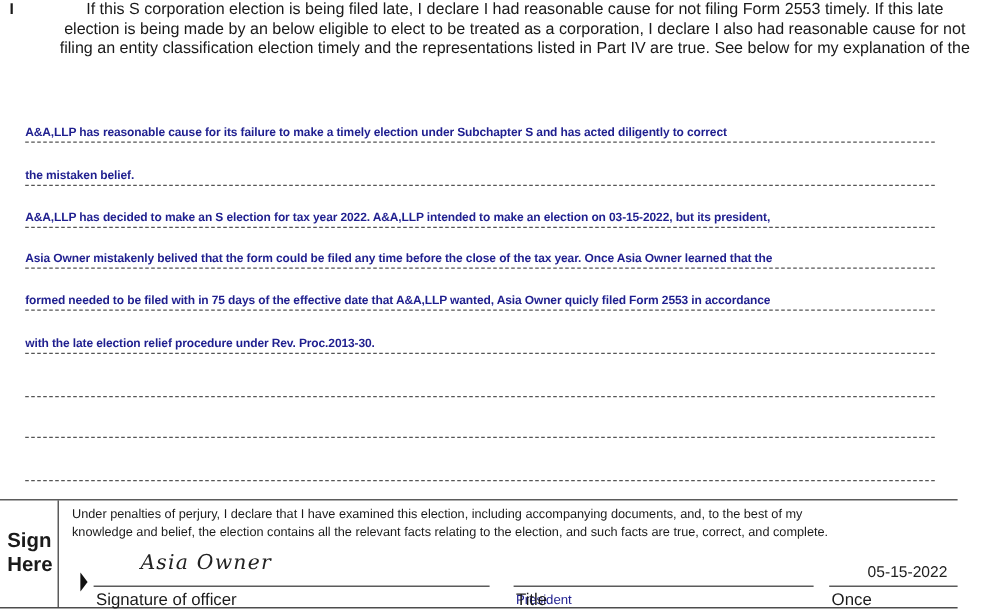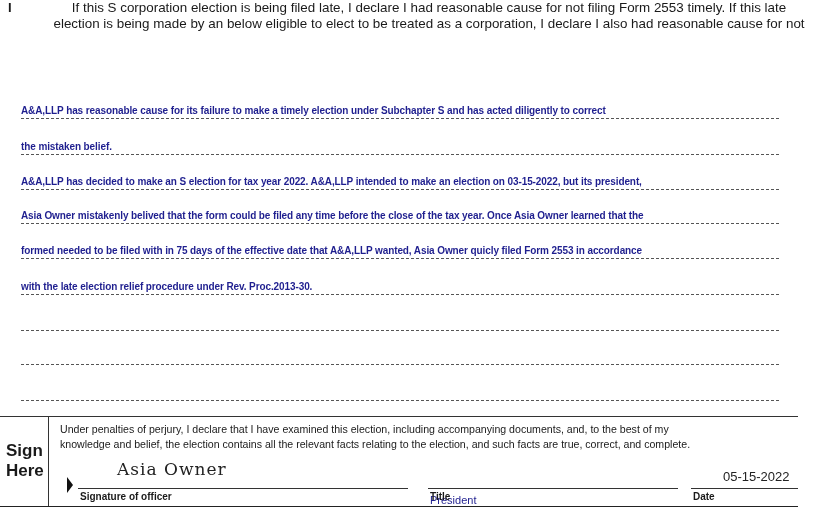--- a/index.html
+++ b/index.html
@@ -16,34 +16,35 @@
   .bottom-rule { left: 0; top: 506px; width: 798px; height: 0; border-top: 1.5px solid #222; }
   .sign-divider { left: 48px; top: 417px; width: 0; height: 89px; border-left: 1px solid #333; }
   .sign-here { left: 6px; top: 441px; font-size: 17px; font-weight: bold; line-height: 20px; }
   .perjury { left: 60px; top: 422px; font-size: 10.6px; line-height: 14.5px; white-space: nowrap; }
   .arrow { left: 67px; top: 477px; width: 0; height: 0;
            border-top: 8px solid transparent; border-bottom: 8px solid transparent;
            border-left: 6px solid #111; }
   .sig-line { left: 78px; top: 488px; width: 330px; border-top: 1px solid #333; }
   .title-line { left: 428px; top: 488px; width: 250px; border-top: 1px solid #333; }
   .date-line { left: 691px; top: 488px; width: 107px; border-top: 1px solid #333; }
-  .field-label { font-size: 10px; font-weight: bold; }
-  .signature { left: 117px; top: 459px; font-family: "DejaVu Serif", serif; 
+  .field-label { font-size: 14px; font-weight: normal; }
+  .signature { left: 117px; top: 459px; font-family: "DejaVu Serif", serif; font-style: italic;
                font-size: 17px; letter-spacing: 1px; color: #222; }
   .title-val { left: 430px; top: 494px; font-size: 11px; font-weight: normal; color: #1f1f8f; }
   .date-val { left: 723px; top: 469px; font-size: 13px; color: #222; }
 </style>
 </head>
 <body>
 
 <div class="abs item-letter">I</div>
 
 <div class="abs intro">
   <div>If this S corporation election is being filed late, I declare I had reasonable cause for not filing Form 2553 timely. If this late</div>
   <div>election is being made by an below eligible to elect to be treated as a corporation, I declare I also had reasonable cause for not</div>
+  <div>filing an entity classification election timely and the representations listed in Part IV are true. See below for my explanation of the</div>
 </div>
 
 <div class="abs expl-line" style="top:104px">A&amp;A,LLP has reasonable cause for its failure to make a timely election under Subchapter S and has acted diligently to correct</div>
 <div class="abs expl-line" style="top:140px">the mistaken belief.</div>
 <div class="abs expl-line" style="top:175px">A&amp;A,LLP has decided to make an S election for tax year 2022. A&amp;A,LLP intended to make an election on 03-15-2022, but its president,</div>
 <div class="abs expl-line" style="top:209px">Asia Owner mistakenly belived that the form could be filed any time before the close of the tax year. Once Asia Owner learned that the</div>
 <div class="abs expl-line" style="top:244px">formed needed to be filed with in 75 days of the effective date that A&amp;A,LLP wanted, Asia Owner quicly filed Form 2553 in accordance</div>
 <div class="abs expl-line" style="top:280px">with the late election relief procedure under Rev. Proc.2013-30.</div>
 <div class="abs expl-line" style="top:316px"></div>
 <div class="abs expl-line" style="top:350px"></div>
@@ -67,15 +68,15 @@
 <div class="abs signature">Asia Owner</div>
 <div class="abs sig-line"></div>
 <div class="abs field-label" style="left:80px; top:491px">Signature of officer</div>
 
 <div class="abs title-val">President</div>
 <div class="abs title-line"></div>
 <div class="abs field-label" style="left:430px; top:491px">Title</div>
 
 <div class="abs date-val">05-15-2022</div>
 <div class="abs date-line"></div>
-<div class="abs field-label" style="left:693px; top:491px">Date</div>
+<div class="abs field-label" style="left:693px; top:491px">Once</div>
 
 <div class="abs bottom-rule"></div>
 
 </body></html>

